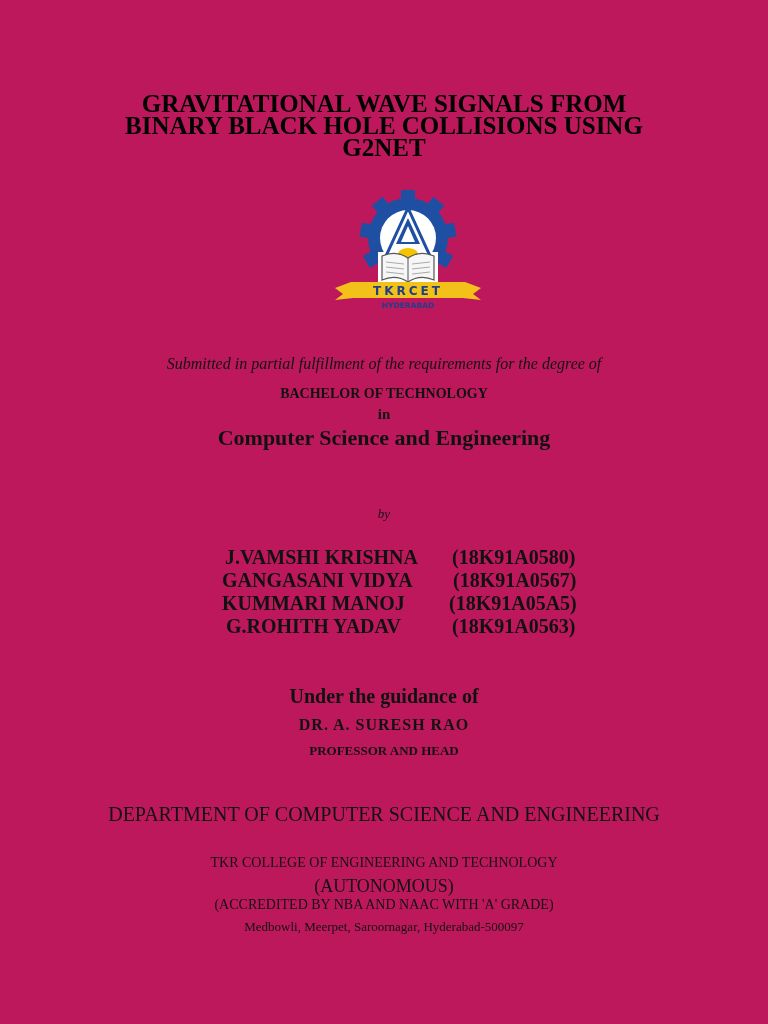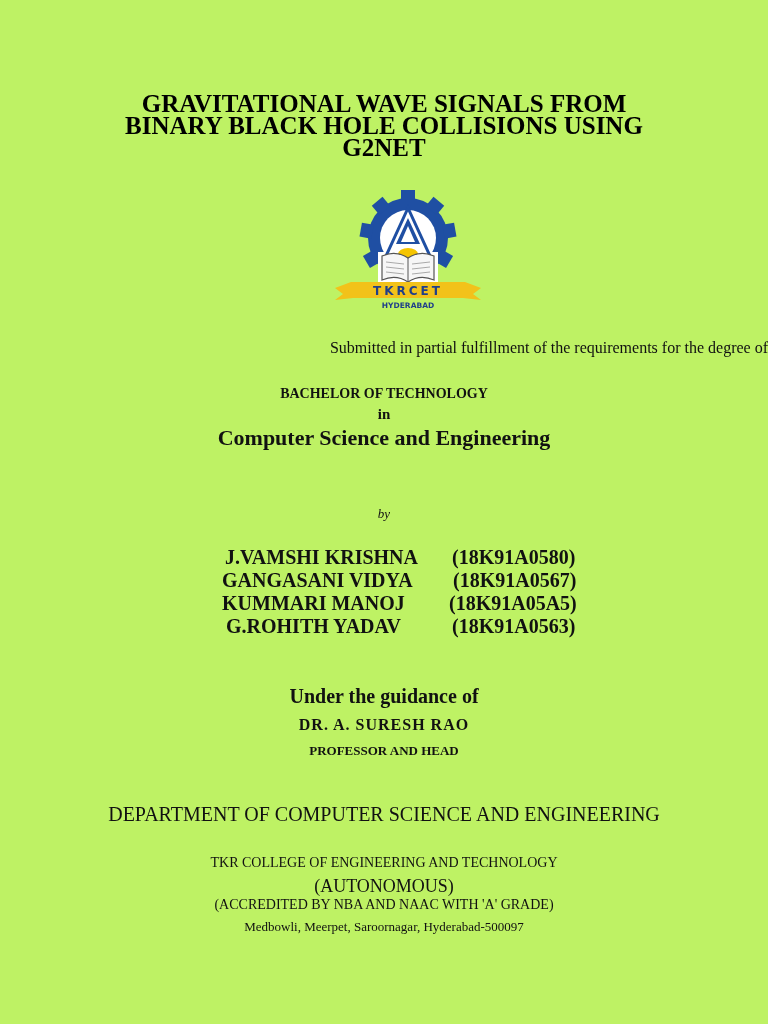--- a/index.html
+++ b/index.html
@@ -12,21 +12,21 @@
       height: 1024px;
       position: relative;
       overflow: hidden;
       font-family: "Liberation Serif", "DejaVu Serif", serif;
       color: #111111;
     }
     .page {
       position: absolute;
       left: 0; top: 0;
       width: 768px; height: 1024px;
-      background: #bef264;
+      background: #be185d;
     }
     .center {
       position: absolute;
       left: 0;
       width: 768px;
       text-align: center;
     }
     .title {
       top: 93px;
       font-weight: bold;
@@ -38,23 +38,23 @@
     .title div { margin: 0; }
     .logo {
       position: absolute;
       left: 333px;
       top: 188px;
       width: 150px;
       height: 122px;
       text-align: center;
     }
     .submitted {
-      top: 339px;
+      top: 355px;
+      font-style: italic;
       font-size: 16px;
-      text-align: right;
     }
     .degree {
       top: 386px;
       font-weight: bold;
       font-size: 14px;
     }
     .in {
       top: 406px;
       font-weight: bold;
       font-size: 15px;

